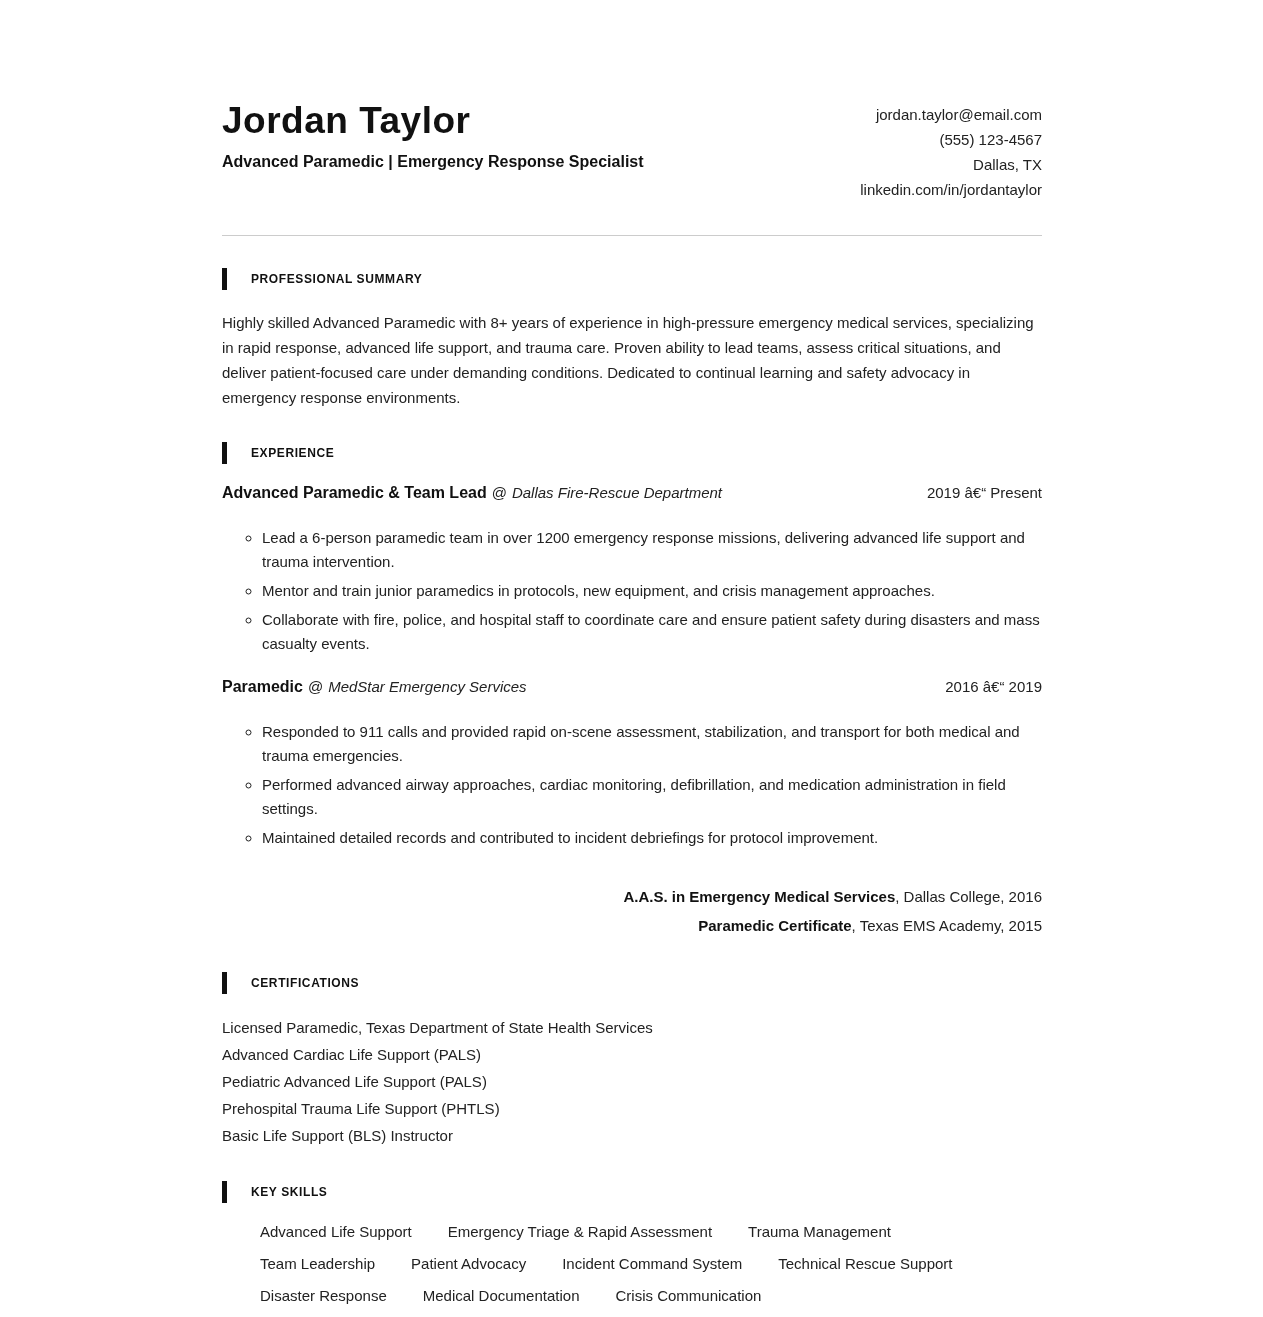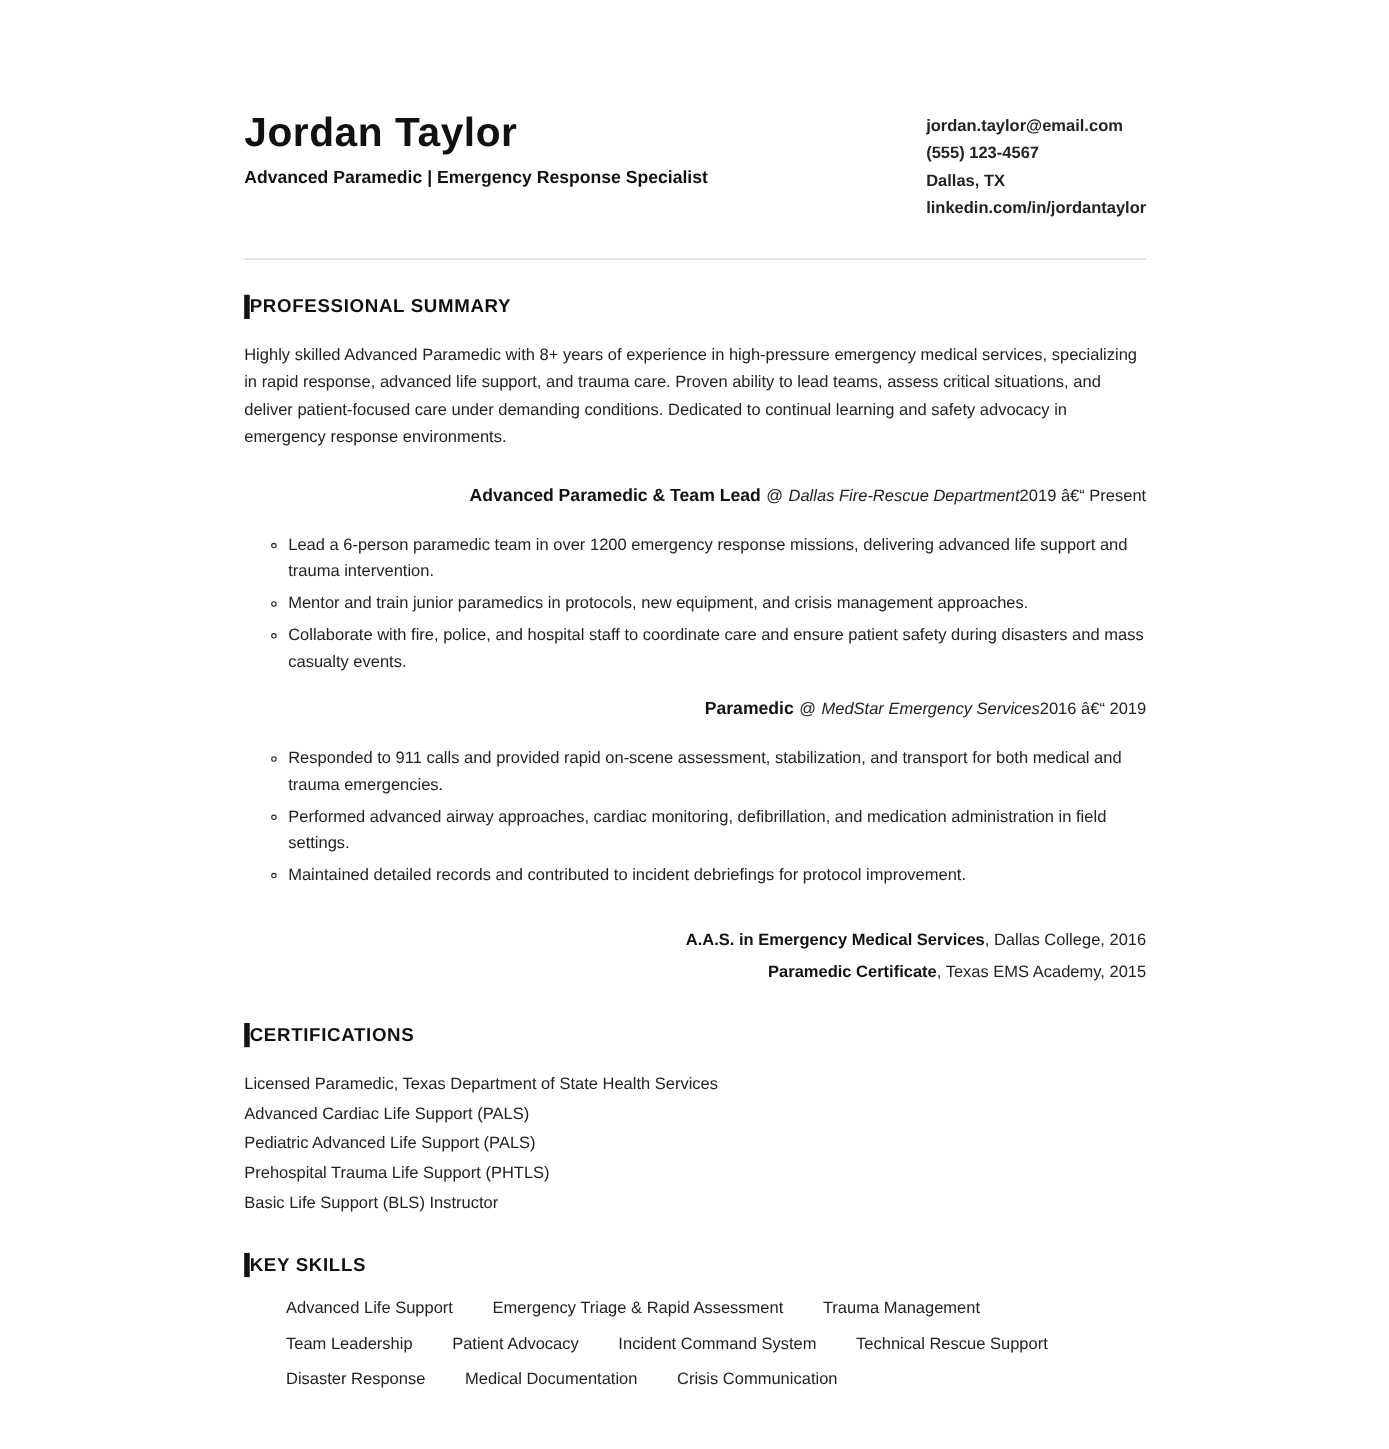--- a/index.html
+++ b/index.html
@@ -30,56 +30,56 @@
     line-height: 1.15;
     letter-spacing: 0.5px;
   }
   .subtitle {
     margin-top: 10px;
     font-size: 16px;
     font-weight: bold;
     color: #111111;
   }
   .contact {
+    text-align: right;
     font-size: 15px;
     line-height: 25px;
     color: #222222;
     padding-top: 2px;
     white-space: nowrap;
-    font-weight: bold;
   }
   .divider {
     border: none;
     border-top: 1px solid #cccccc;
     margin: 33px 0 0 0;
   }
   
   section { margin-top: 32px; }
   h2.section-heading {
     margin: 0 0 20px 0;
-    font-size: 17px;
+    font-size: 12px;
     font-weight: bold;
     color: #111111;
     letter-spacing: 0.6px;
     border-left: 5px solid #111111;
-    padding-left: 0;
+    padding-left: 24px;
     line-height: 22px;
   }
   .summary-text {
     margin: 0;
     font-size: 15px;
     line-height: 25px;
     color: #222222;
   }
   
   .job { margin-bottom: 22px; }
   .job:last-child { margin-bottom: 0; }
   .job-header {
     display: flex;
-    justify-content: flex-end;
+    justify-content: space-between;
     align-items: baseline;
     font-size: 15px;
   }
   .job-title {
     font-weight: bold;
     font-size: 16px;
     color: #111111;
   }
   .job-at { margin: 0 5px; color: #222222; }
   .job-company { font-style: italic; color: #222222; }
@@ -141,20 +141,21 @@
   </header>
 
   <hr class="divider">
 
   <section>
     <h2 class="section-heading">PROFESSIONAL SUMMARY</h2>
     <p class="summary-text">Highly skilled Advanced Paramedic with 8+ years of experience in high-pressure emergency medical services, specializing in rapid response, advanced life support, and trauma care. Proven ability to lead teams, assess critical situations, and deliver patient-focused care under demanding conditions. Dedicated to continual learning and safety advocacy in emergency response environments.</p>
   </section>
 
   <section>
+    <h2 class="section-heading">EXPERIENCE</h2>
 
     <div class="job">
       <div class="job-header">
         <div class="job-title-line">
           <span class="job-title">Advanced Paramedic &amp; Team Lead</span><span class="job-at">@</span><span class="job-company">Dallas Fire-Rescue Department</span>
         </div>
         <div class="job-dates">2019 â€“ Present</div>
       </div>
       <ul class="job-bullets">
         <li>Lead a 6-person paramedic team in over 1200 emergency response missions, delivering advanced life support and trauma intervention.</li>

